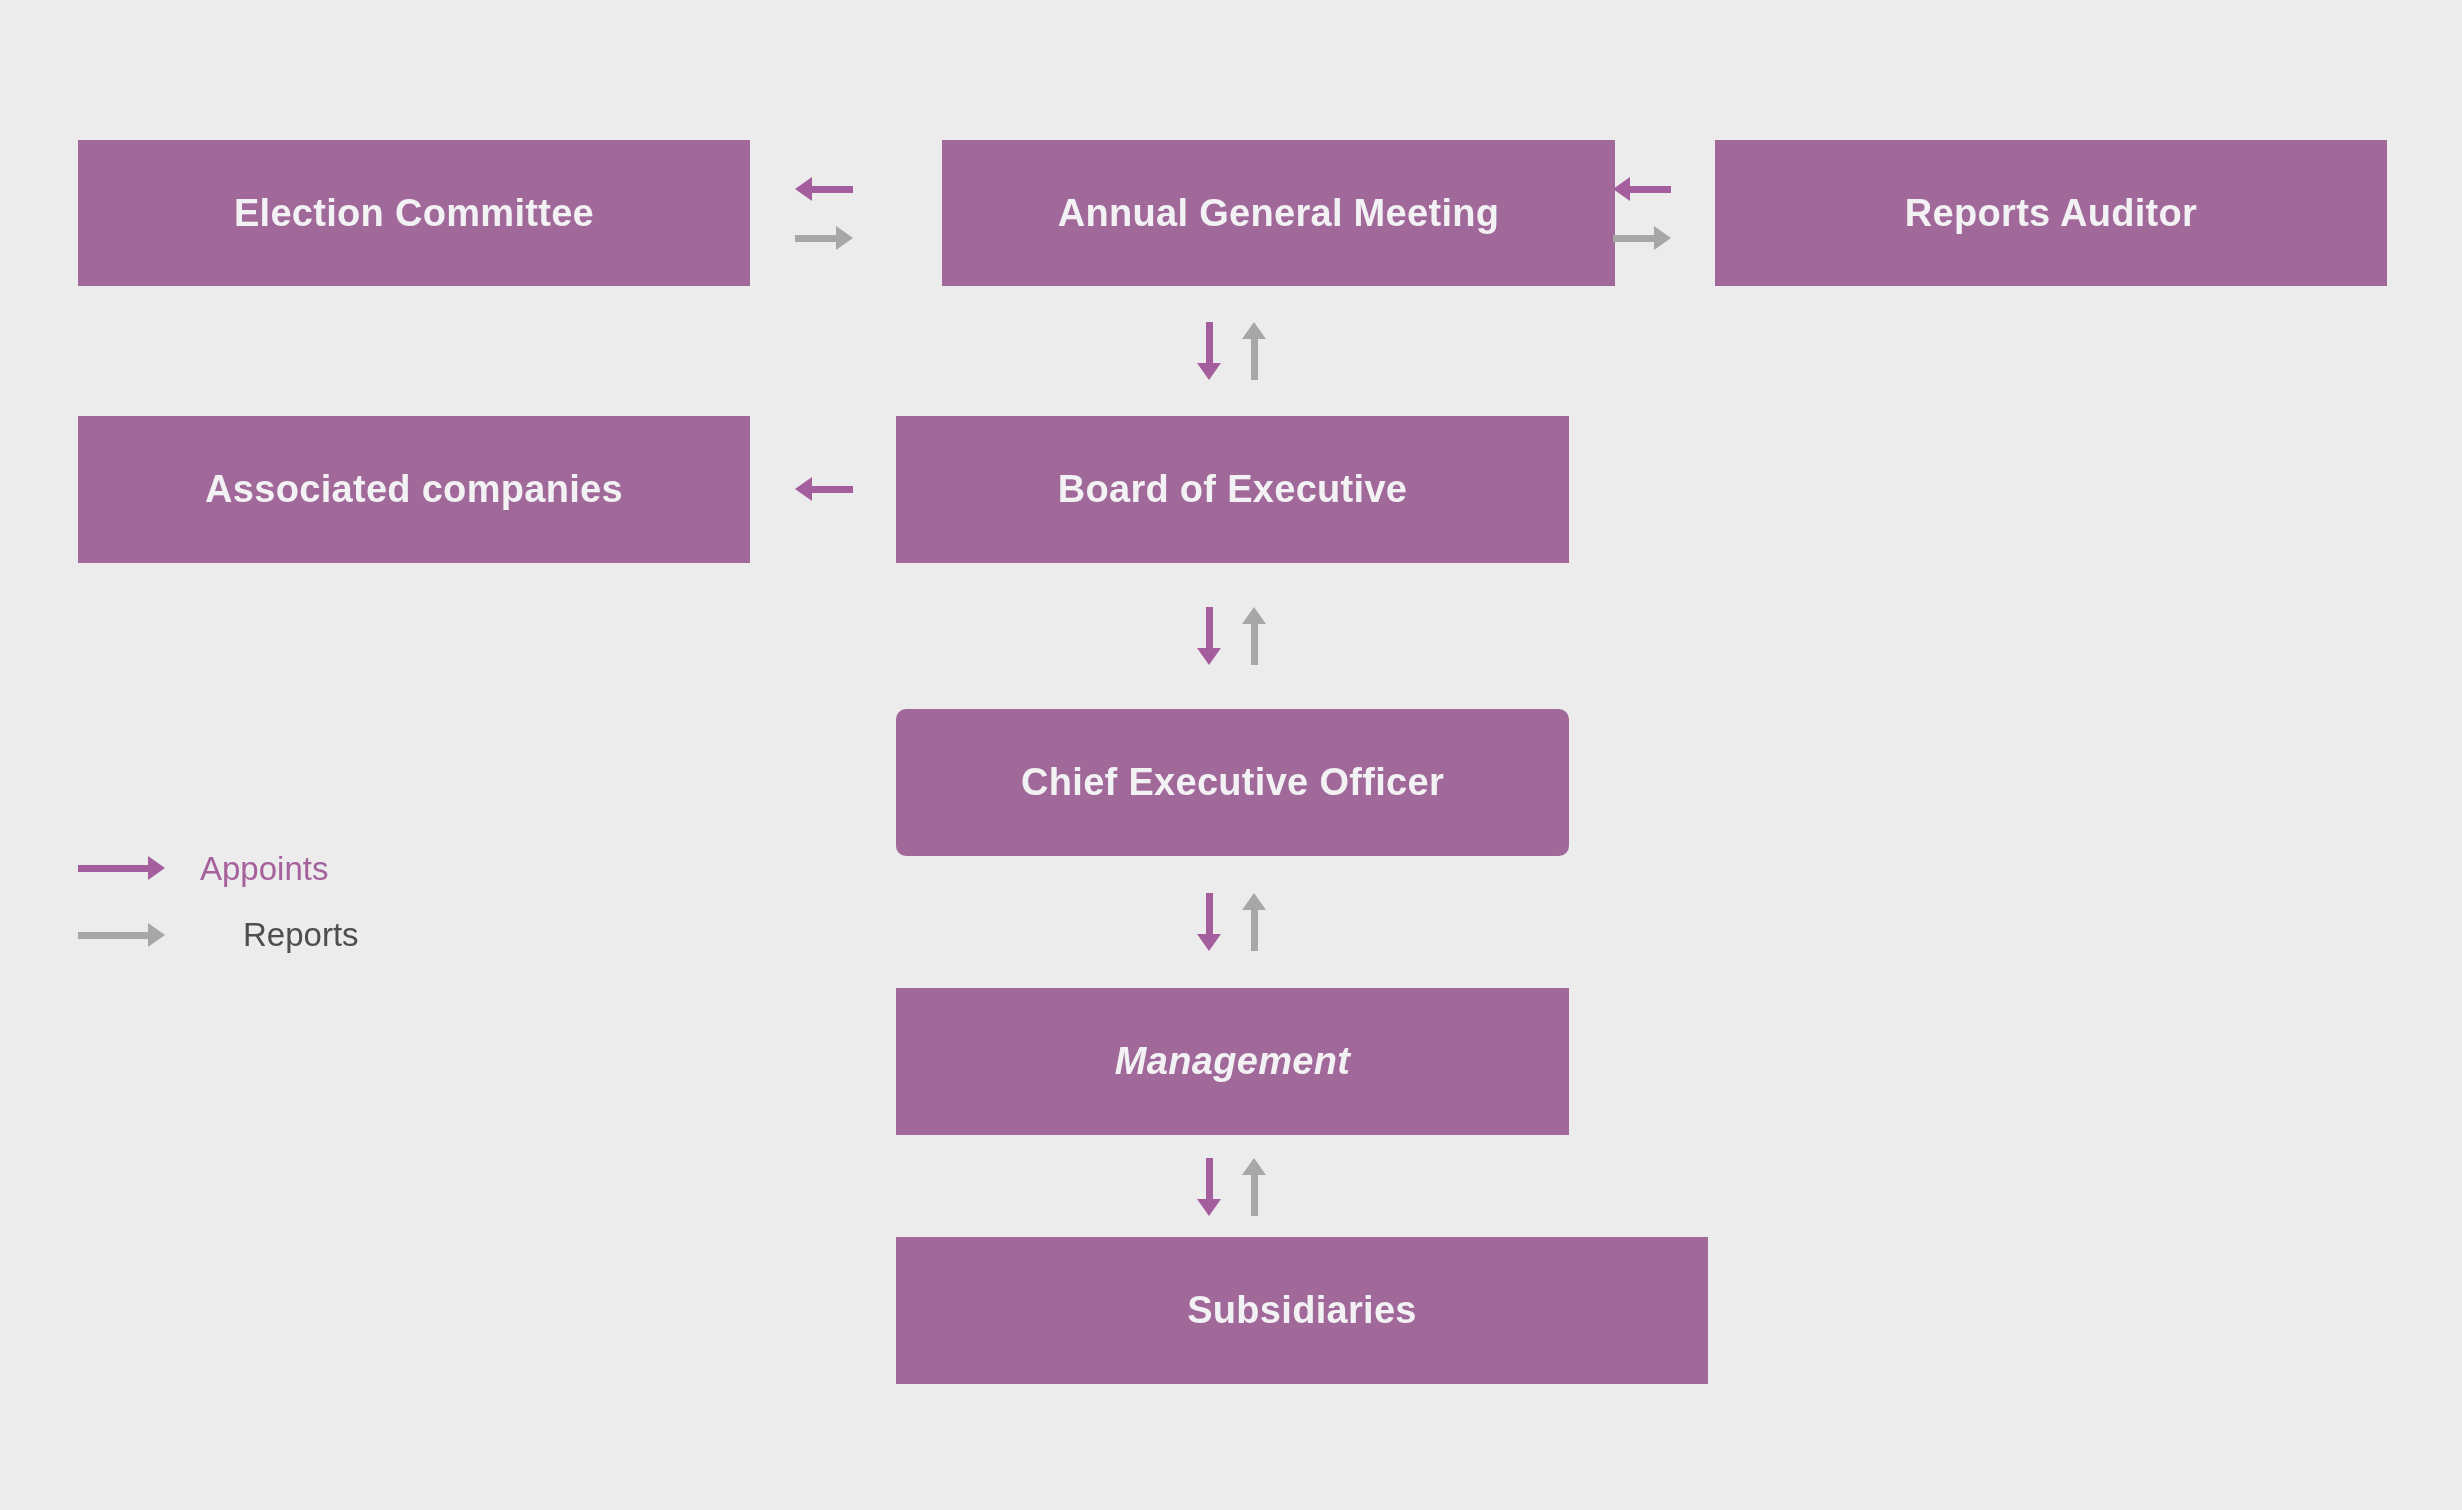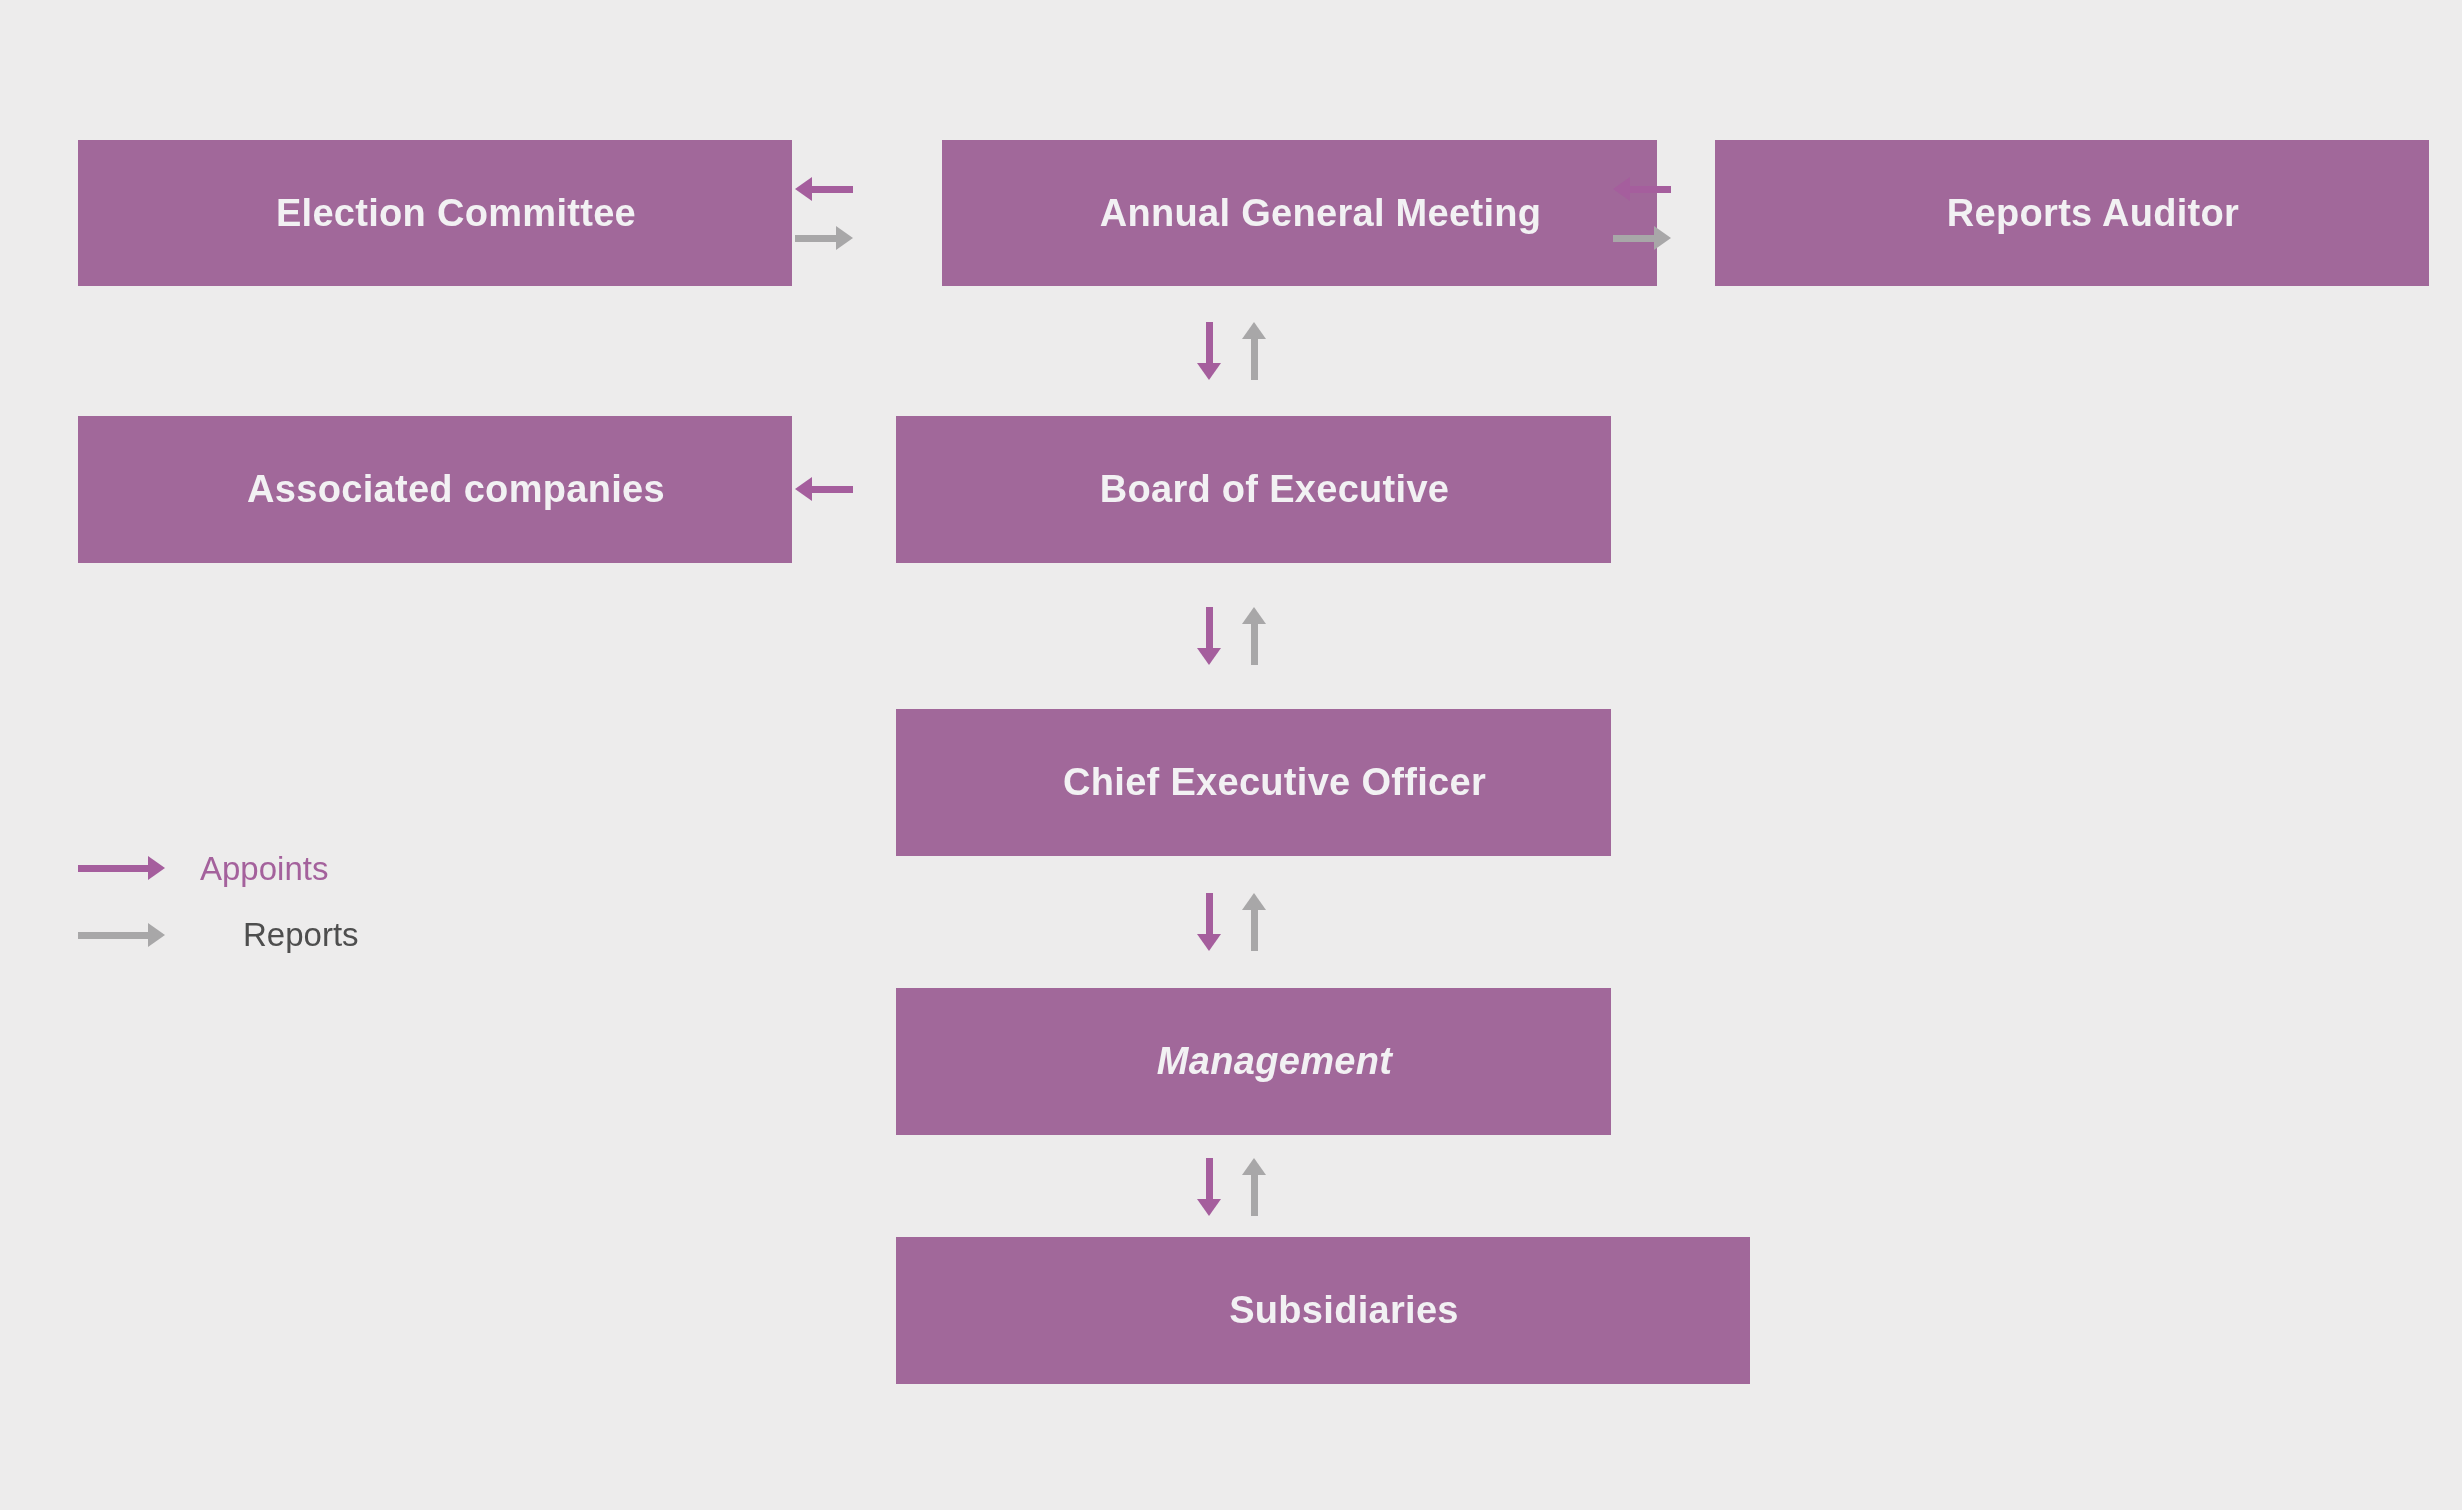--- a/index.html
+++ b/index.html
@@ -15,21 +15,20 @@
     position: absolute;
     background: var(--box-fill, #A1689A);
     color: var(--box-text, #F2F1F3);
     display: flex;
     align-items: center;
     justify-content: center;
     font-size: 38px;
     font-weight: bold;
     letter-spacing: 0.3px;
     text-align: left;
-    padding-left: 42px;
   }
   .arrow { position: absolute; }
   .arrow .shaft { position: absolute; background: var(--c); }
   .arrow .head { position: absolute; width: 0; height: 0; }
   .appoints { --c: var(--appoints-arrow, #A55E9D); }
   .reports  { --c: var(--reports-arrow, #A8A7A8); }
 
   .h-arrow { width: 58px; height: 25.4px; }
   .h-arrow.long { width: 87px; }
   .h-arrow .shaft { top: 9.2px; height: 7px; }
@@ -98,21 +97,21 @@
     <span>Reports Auditor</span>
   </div>
 
   <div class="node" style="left:78px; top:416px; width:672px; height:147px;">
     <span>Associated companies</span>
   </div>
   <div class="node" style="left:896px; top:416px; width:673px; height:147px;">
     <span>Board of Executive</span>
   </div>
 
-  <div class="node" style="left:896px; top:709px; width:673px; height:147px;">
+  <div class="node" style="left:896px; top:709px; width:673px; height:147px;border-radius:10px;">
     <span>Chief Executive Officer</span>
   </div>
   <div class="node" style="left:896px; top:988px; width:673px; height:147px;font-style:italic;">
     <span>Management</span>
   </div>
   <div class="node" style="left:896px; top:1237px; width:812px; height:147px;">
     <span>Subsidiaries</span>
   </div>
 
   <div class="arrow h-arrow appoints point-left" style="left:795px; top:177px;">

